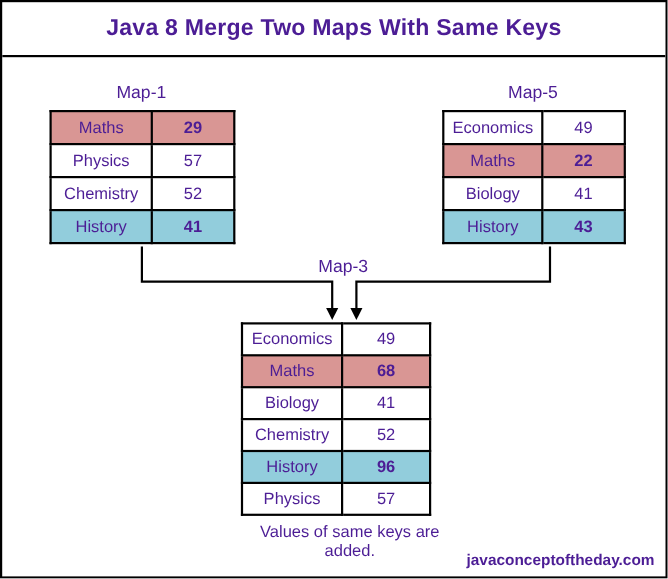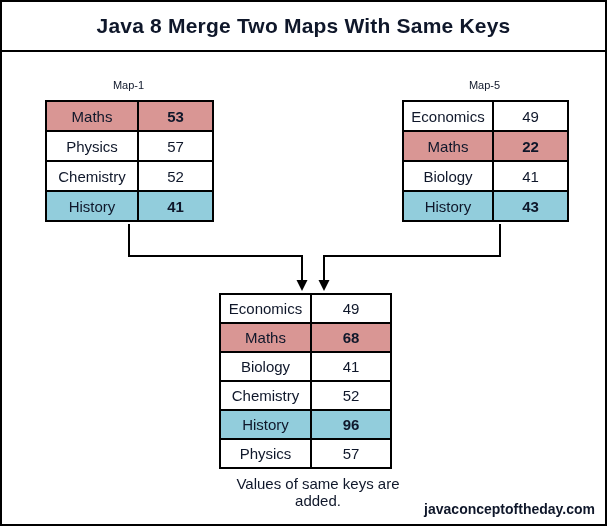--- a/index.html
+++ b/index.html
@@ -4,41 +4,41 @@
 <style>
   html, body { margin: 0; padding: 0; background: #ffffff; }
   .canvas {
     position: relative;
     width: 607px;
     height: 526px;
     box-sizing: border-box;
     background: var(--bg, #ffffff);
     border: 2px solid var(--line, #000000);
     font-family: "Liberation Sans", sans-serif;
-    color: #0f172a;
+    color: #4c1d95;
     overflow: hidden;
   }
   .title-bar {
     position: absolute;
     left: 0; top: 0;
     width: 100%;
     height: 50px;
     box-sizing: border-box;
     border-bottom: 2px solid var(--line, #000000);
     display: flex;
     align-items: center;
     justify-content: center;
     font-size: 21px;
     font-weight: bold;
     letter-spacing: 0.2px;
   }
   .map-label {
     position: absolute;
     text-align: center;
-    font-size: 11px;
+    font-size: 16px;
     line-height: 20px;
   }
   table.map-table {
     position: absolute;
     border-collapse: collapse;
     table-layout: fixed;
   }
   table.map-table td {
     border: 2px solid var(--line, #000000);
     text-align: center;
@@ -80,21 +80,21 @@
 
   <div class="map-label" style="left:43px; top:73px; width:167px;">Map-1</div>
   <table class="map-table" style="left:43px; top:98px;">
     <colgroup>
         <col style="width:92px">
         <col style="width:75px">
       </colgroup>
     <tbody>
         <tr>
           <td class="key-cell hl-pink">Maths</td>
-          <td class="val-cell hl-pink val-bold">53</td>
+          <td class="val-cell hl-pink val-bold">29</td>
         </tr>
         <tr>
           <td class="key-cell">Physics</td>
           <td class="val-cell">57</td>
         </tr>
         <tr>
           <td class="key-cell">Chemistry</td>
           <td class="val-cell">52</td>
         </tr>
         <tr>
@@ -130,20 +130,21 @@
       </tbody>
   </table>
 
   <svg class="connector-layer" viewBox="0 0 607 526">
     <path d="M127 222 V254 H300 V278" fill="none" stroke="#000000" stroke-width="2"></path>
     <polygon points="294.5,278 305.5,278 300,289" fill="#000000"></polygon>
     <path d="M498 222 V254 H322 V278" fill="none" stroke="#000000" stroke-width="2"></path>
     <polygon points="316.5,278 327.5,278 322,289" fill="#000000"></polygon>
   </svg>
 
+  <div class="map-label" style="left:268px; top:231px; width:84px;">Map-3</div>
   <table class="map-table t3" style="left:217px; top:291px;">
     <colgroup>
         <col style="width:91px">
         <col style="width:80px">
       </colgroup>
     <tbody>
         <tr>
           <td class="key-cell">Economics</td>
           <td class="val-cell">49</td>
         </tr>

